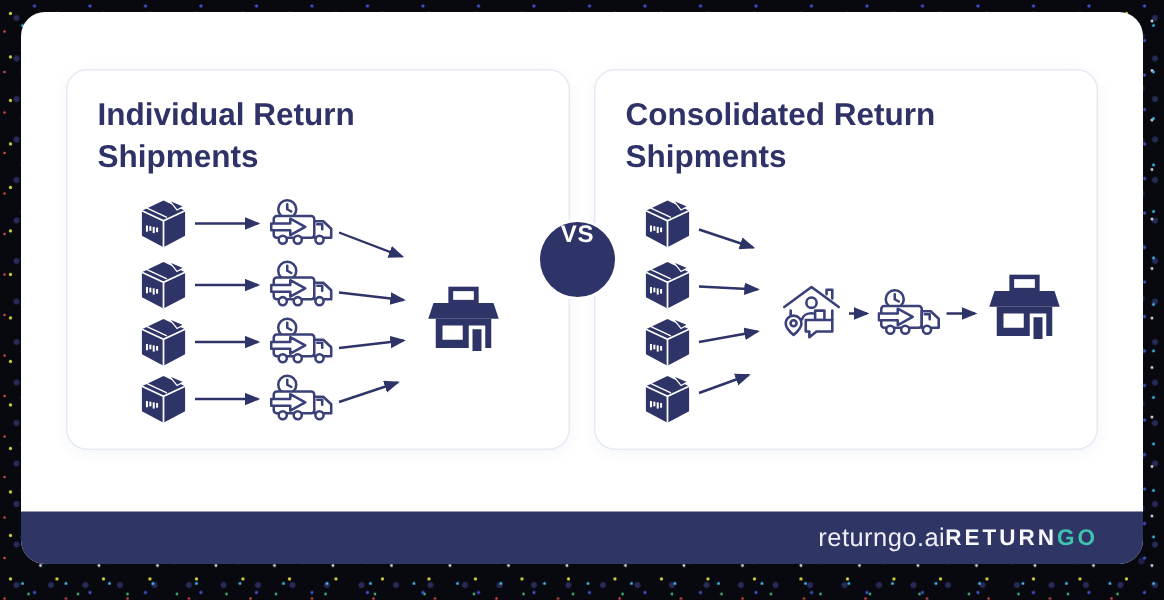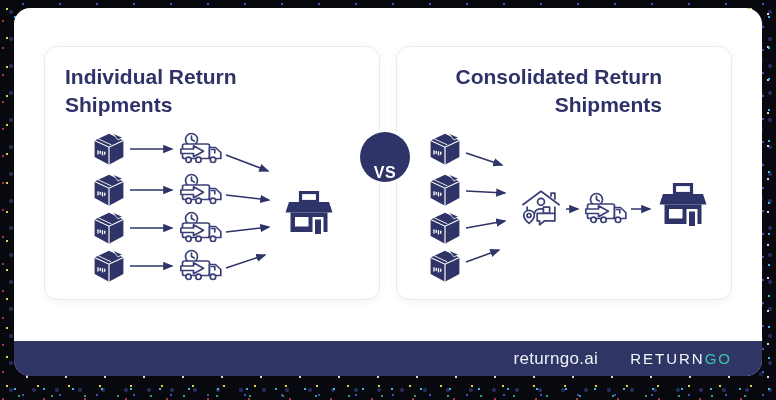--- a/index.html
+++ b/index.html
@@ -23,38 +23,38 @@
     background:#ffffff;border-radius:16px;overflow:hidden;
     display:flex;flex-direction:column;gap:24px;
   }
   .content{position:relative;flex:1;}
   .card{
     position:absolute;top:38px;width:334px;height:252px;background:#fff;
     border:1px solid #e5eaf5;border-radius:14px;
     box-shadow:0 2px 10px rgba(46,52,103,.05);
   }
   .card-left{left:30px;}
-  .card-right{left:382px;text-align:right;}
+  .card-right{left:382px;}
   .card h2{
     margin:0;padding:16px 0 0 20px;max-width:245px;
     font-size:21px;line-height:1.33;font-weight:700;color:#2e3266;
   }
   .flow-svg{position:absolute;left:0;top:0;}
   .vs-badge{
-    position:absolute;left:346px;top:124px;width:50px;height:50px;border-radius:50%;
+    position:absolute;left:346px;top:140px;width:50px;height:50px;border-radius:50%;
     background:#2e3467;color:#ffffff;font-weight:700;font-size:16px;letter-spacing:.5px;
-    display:flex;align-items:flex-end;justify-content:center;
+    display:flex;align-items:flex-start;justify-content:center;
     box-shadow:0 0 0 2px rgba(255,255,255,.9);
   }
   .footer{
     height:35px;background:#2f3565;display:flex;align-items:center;
     justify-content:flex-end;padding:0 30px;
   }
   .footer .site{color:#eef0f8;font-size:17px;letter-spacing:.3px;}
-  .logo{font-size:15px;font-weight:400;letter-spacing:2px;margin-left:32px;}
+  .logo{font-size:15px;font-weight:700;letter-spacing:2px;}
   .logo .lg-return{color:#f7f8fc;}
   .logo .lg-go{color:#3ec4ae;}
   .hidden-defs{position:absolute;width:0;height:0;overflow:hidden;}
 </style>
 </head>
 <body>
 
 <svg class="hidden-defs" aria-hidden="true">
   <defs>
     <marker id="arr" markerWidth="7" markerHeight="7" refX="5.5" refY="2.6" orient="auto">

